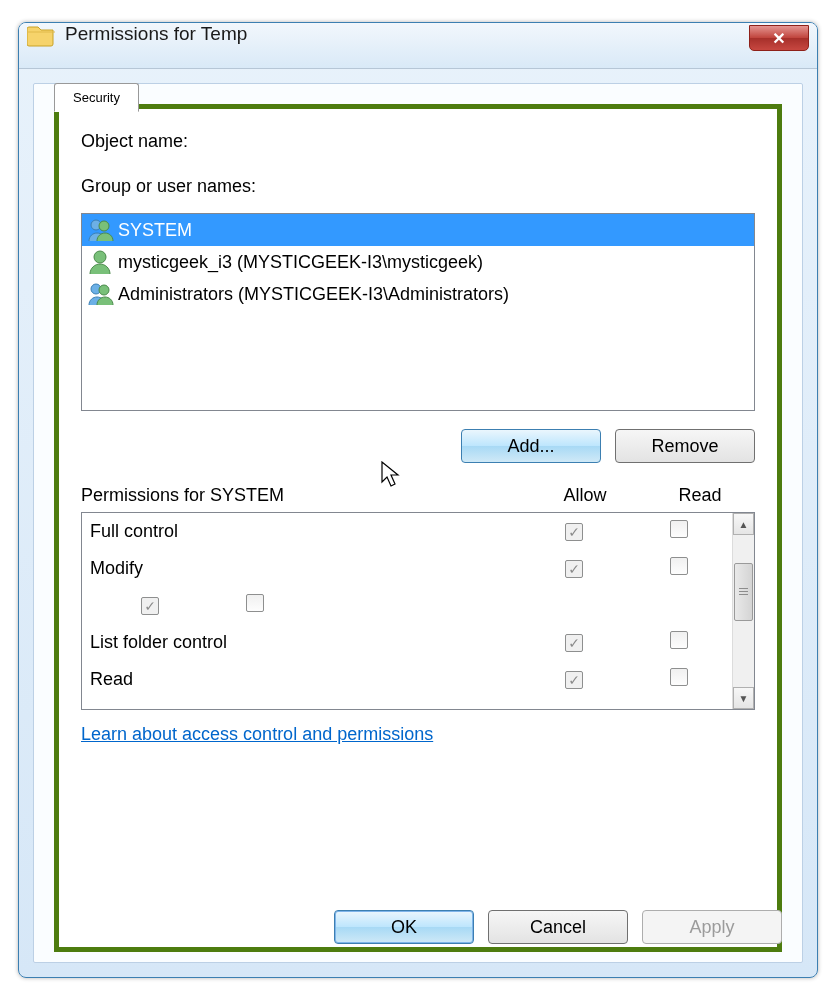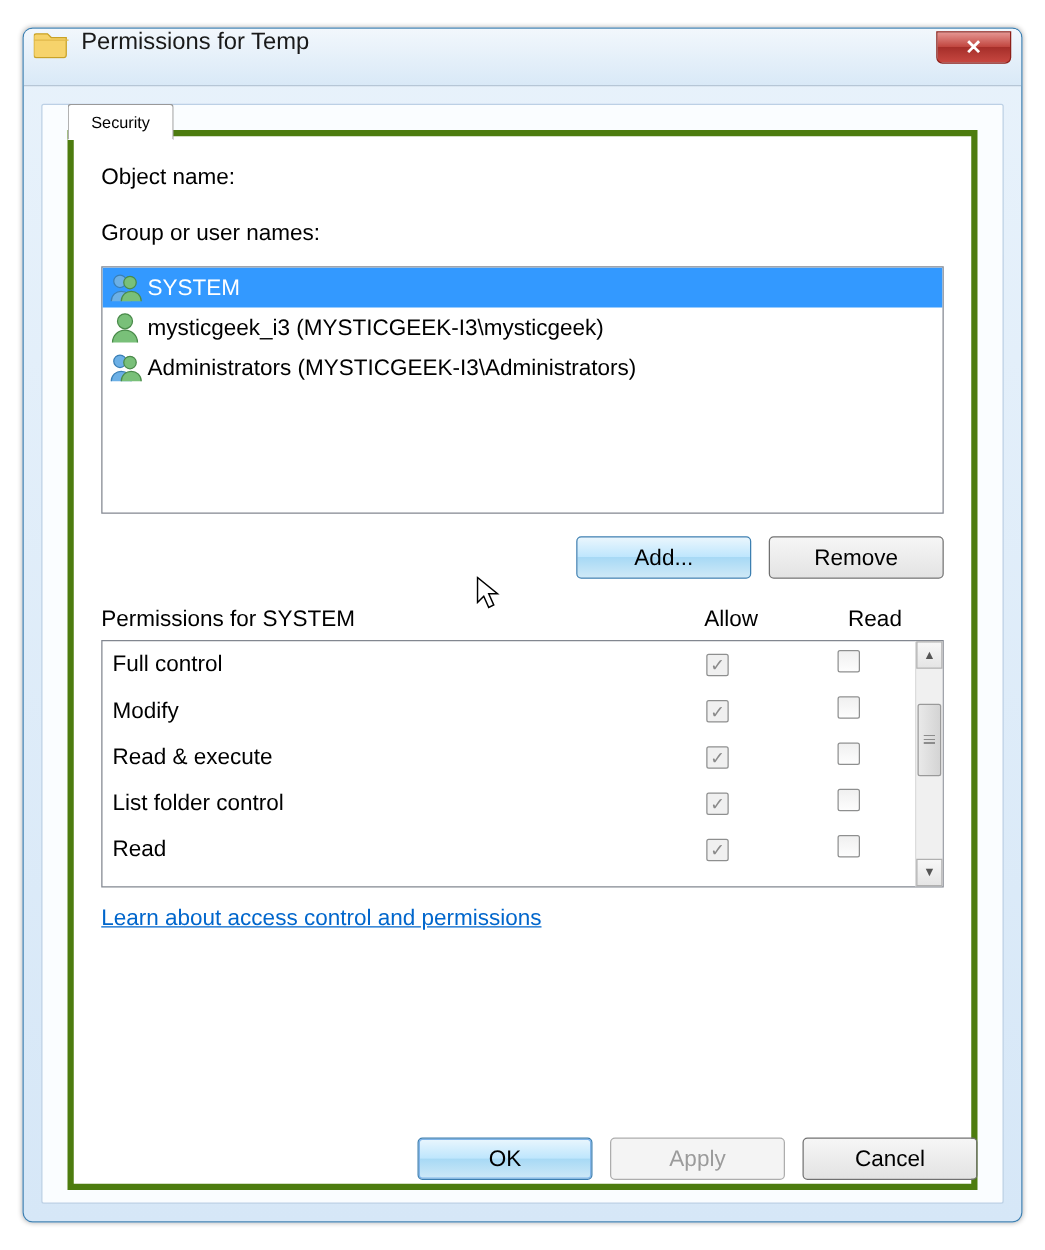--- a/index.html
+++ b/index.html
@@ -355,21 +355,20 @@
               <span class="pdeny"><span class="cb"></span></span>
             </div>
             <div class="perm-row">
               <span class="pname">Modify</span>
               <span class="pallow"><span class="cb disabled">
                     <span class="chk">✓</span>
                   </span></span>
               <span class="pdeny"><span class="cb"></span></span>
             </div>
             <div class="perm-row">
-              <span class="pname">Read &amp; execute</span>
               <span class="pallow"><span class="cb disabled">
                     <span class="chk">✓</span>
                   </span></span>
               <span class="pdeny"><span class="cb"></span></span>
             </div>
             <div class="perm-row">
               <span class="pname">List folder control</span>
               <span class="pallow"><span class="cb disabled">
                     <span class="chk">✓</span>
                   </span></span>
@@ -391,19 +390,19 @@
             <div class="sb-btn">▼</div>
           </div>
         </div>
 
         <a class="link">Learn about access control and permissions</a>
 
       </div>
 
       <div class="bottom-buttons">
         <button class="win-button default">OK</button>
+        <button class="win-button">Cancel</button>
         <button class="win-button" disabled="">Apply</button>
-        <button class="win-button">Cancel</button>
       </div>
 
     </div>
   </div>
 </div>
 
 </body></html>

